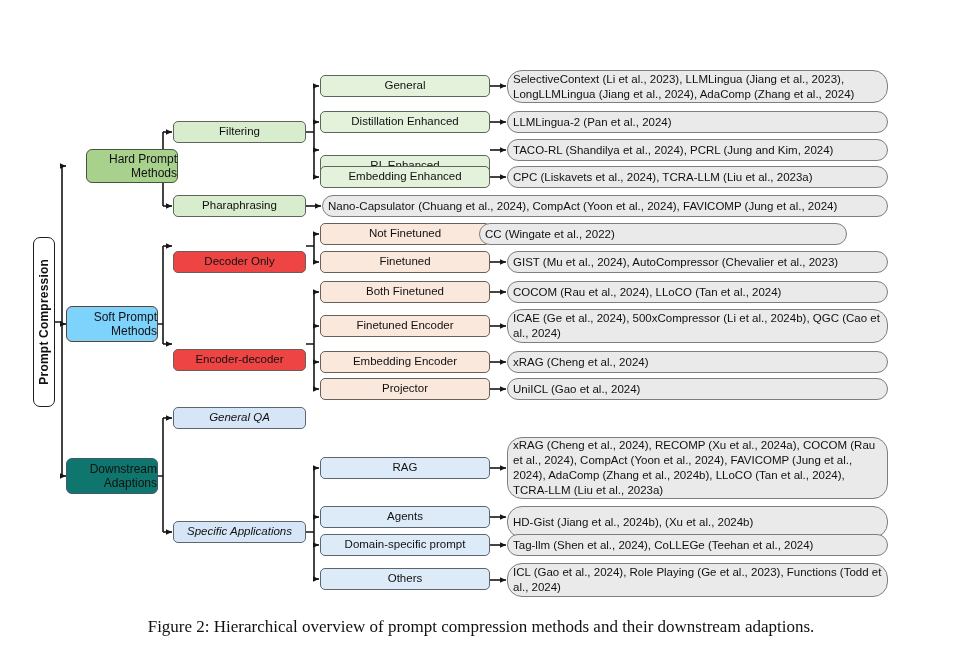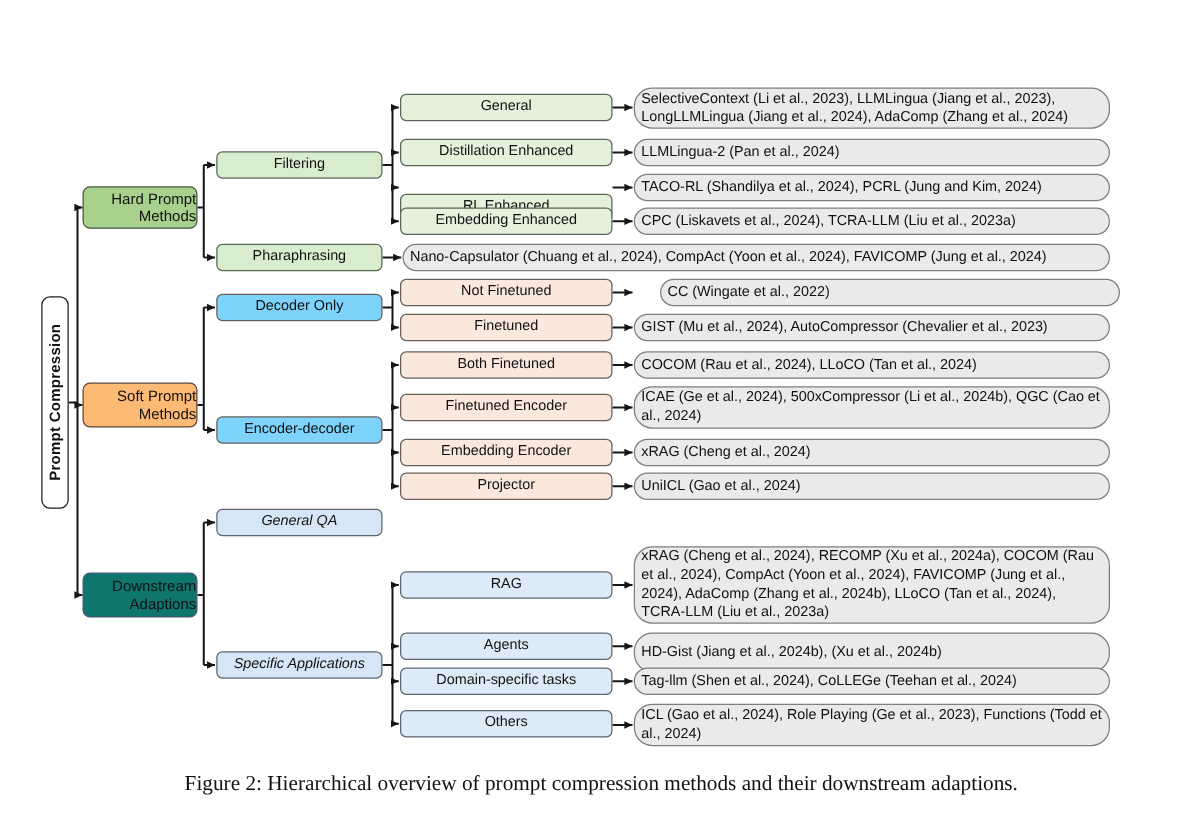--- a/index.html
+++ b/index.html
@@ -13,25 +13,25 @@
     display:flex; align-items:center; justify-content:center;
     text-align:right; border-radius:5px;
     font-size:11.5px; line-height:1.18; color:#111111;
   }
   .l1 { font-size:12px; border-radius:6px; }
   .root-box { background:#ffffff; border:1.6px solid #1d1d1d; border-radius:7px; }
   .vtext {
     writing-mode:vertical-rl; transform:rotate(180deg);
     font-weight:bold; font-size:12px; white-space:nowrap; letter-spacing:.2px;
   }
-  .g1 { background:#a9d18e; border:1.5px solid #47553c; }
+  .g1 { background:#a9d18e; border:1.5px solid #47553c;margin-left:20px; }
   .g2 { background:#d8ecce; border:1.3px solid #5a665a; }
   .g3 { background:#e4f1db; border:1.3px solid #5a665a; }
-  .o1 { background:#fdba74; border:1.5px solid #5c4434; }
-  .o2 { background:#7dd3fc; border:1.3px solid #665f5a; }
+  .o1 { background:#7dd3fc; border:1.5px solid #5c4434; }
+  .o2 { background:#ef4444; border:1.3px solid #665f5a;margin-top:16px; }
   .o3 { background:#fbe8dd; border:1.3px solid #665f5a; }
   .b1 { background:#0f766e; border:1.5px solid #40586e; }
   .b2 { background:#d6e6f6; border:1.3px solid #5c6670;font-style:italic; }
   .b3 { background:#ddeaf8; border:1.3px solid #5c6670; }
   .leaf {
     position:absolute; z-index:1; box-sizing:border-box;
     background:#eaeaea; border:1.3px solid #7e7e7e; border-radius:15px;
     display:flex; align-items:center; padding:0 5px;
     font-size:11.5px; line-height:15px; color:#111111; text-align:left;
   }
@@ -148,29 +148,29 @@
   <div class="node g3" style="left:320px;top:155px;width:170px;height:22px">RL Enhanced</div>
   <div class="node g3" style="left:320px;top:166px;width:170px;height:22px">Embedding Enhanced</div>
   <div class="node o3" style="left:320px;top:223px;width:170px;height:22px">Not Finetuned</div>
   <div class="node o3" style="left:320px;top:251px;width:170px;height:22px">Finetuned</div>
   <div class="node o3" style="left:320px;top:281px;width:170px;height:22px">Both Finetuned</div>
   <div class="node o3" style="left:320px;top:315px;width:170px;height:22px">Finetuned Encoder</div>
   <div class="node o3" style="left:320px;top:351px;width:170px;height:22px">Embedding Encoder</div>
   <div class="node o3" style="left:320px;top:378px;width:170px;height:22px">Projector</div>
   <div class="node b3" style="left:320px;top:457px;width:170px;height:22px">RAG</div>
   <div class="node b3" style="left:320px;top:506px;width:170px;height:22px">Agents</div>
-  <div class="node b3" style="left:320px;top:534px;width:170px;height:22px">Domain-specific tasks</div>
+  <div class="node b3" style="left:320px;top:534px;width:170px;height:22px">Domain-specific prompt</div>
   <div class="node b3" style="left:320px;top:568px;width:170px;height:22px">Others</div>
 
   <div class="leaf" style="left:507px;top:70px;width:381px;height:33px">SelectiveContext (Li et al., 2023), LLMLingua (Jiang et al., 2023), LongLLMLingua (Jiang et al., 2024), AdaComp (Zhang et al., 2024)</div>
   <div class="leaf" style="left:507px;top:111px;width:381px;height:22px">LLMLingua-2 (Pan et al., 2024)</div>
   <div class="leaf" style="left:507px;top:139px;width:381px;height:22px">TACO-RL (Shandilya et al., 2024), PCRL (Jung and Kim, 2024)</div>
   <div class="leaf" style="left:507px;top:166px;width:381px;height:22px">CPC (Liskavets et al., 2024), TCRA-LLM (Liu et al., 2023a)</div>
   <div class="leaf" style="left:322px;top:195px;width:566px;height:22px">Nano-Capsulator (Chuang et al., 2024), CompAct (Yoon et al., 2024), FAVICOMP (Jung et al., 2024)</div>
-  <div class="leaf" style="left:528px;top:223px;width:368px;height:22px">CC (Wingate et al., 2022)</div>
+  <div class="leaf" style="left:479px;top:223px;width:368px;height:22px">CC (Wingate et al., 2022)</div>
   <div class="leaf" style="left:507px;top:251px;width:381px;height:22px">GIST (Mu et al., 2024), AutoCompressor (Chevalier et al., 2023)</div>
   <div class="leaf" style="left:507px;top:281px;width:381px;height:22px">COCOM (Rau et al., 2024), LLoCO (Tan et al., 2024)</div>
   <div class="leaf" style="left:507px;top:309px;width:381px;height:34px">ICAE (Ge et al., 2024), 500xCompressor (Li et al., 2024b), QGC (Cao et al., 2024)</div>
   <div class="leaf" style="left:507px;top:351px;width:381px;height:22px">xRAG (Cheng et al., 2024)</div>
   <div class="leaf" style="left:507px;top:378px;width:381px;height:22px">UniICL (Gao et al., 2024)</div>
   <div class="leaf" style="left:507px;top:437px;width:381px;height:62px">xRAG (Cheng et al., 2024), RECOMP (Xu et al., 2024a), COCOM (Rau et al., 2024), CompAct (Yoon et al., 2024), FAVICOMP (Jung et al., 2024), AdaComp (Zhang et al., 2024b), LLoCO (Tan et al., 2024), TCRA-LLM (Liu et al., 2023a)</div>
   <div class="leaf" style="left:507px;top:506px;width:381px;height:32px">HD-Gist (Jiang et al., 2024b), (Xu et al., 2024b)</div>
   <div class="leaf" style="left:507px;top:534px;width:381px;height:22px">Tag-llm (Shen et al., 2024), CoLLEGe (Teehan et al., 2024)</div>
   <div class="leaf" style="left:507px;top:563px;width:381px;height:34px">ICL (Gao et al., 2024), Role Playing (Ge et al., 2023), Functions (Todd et al., 2024)</div>
 

